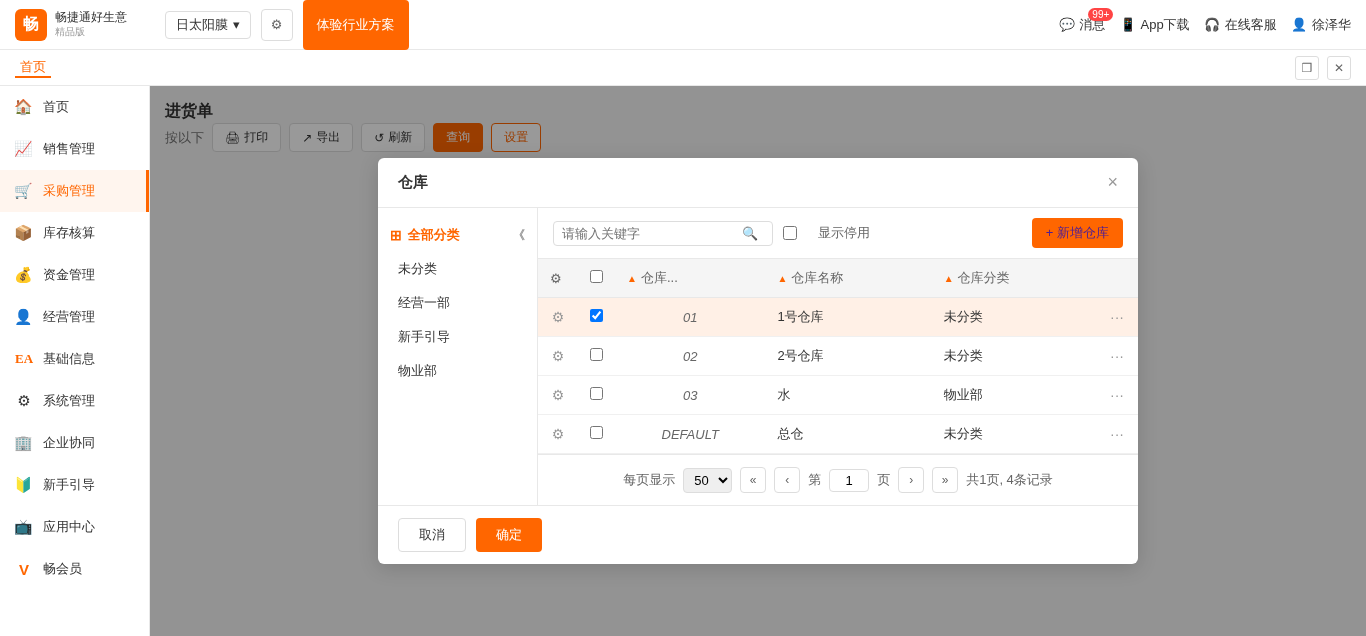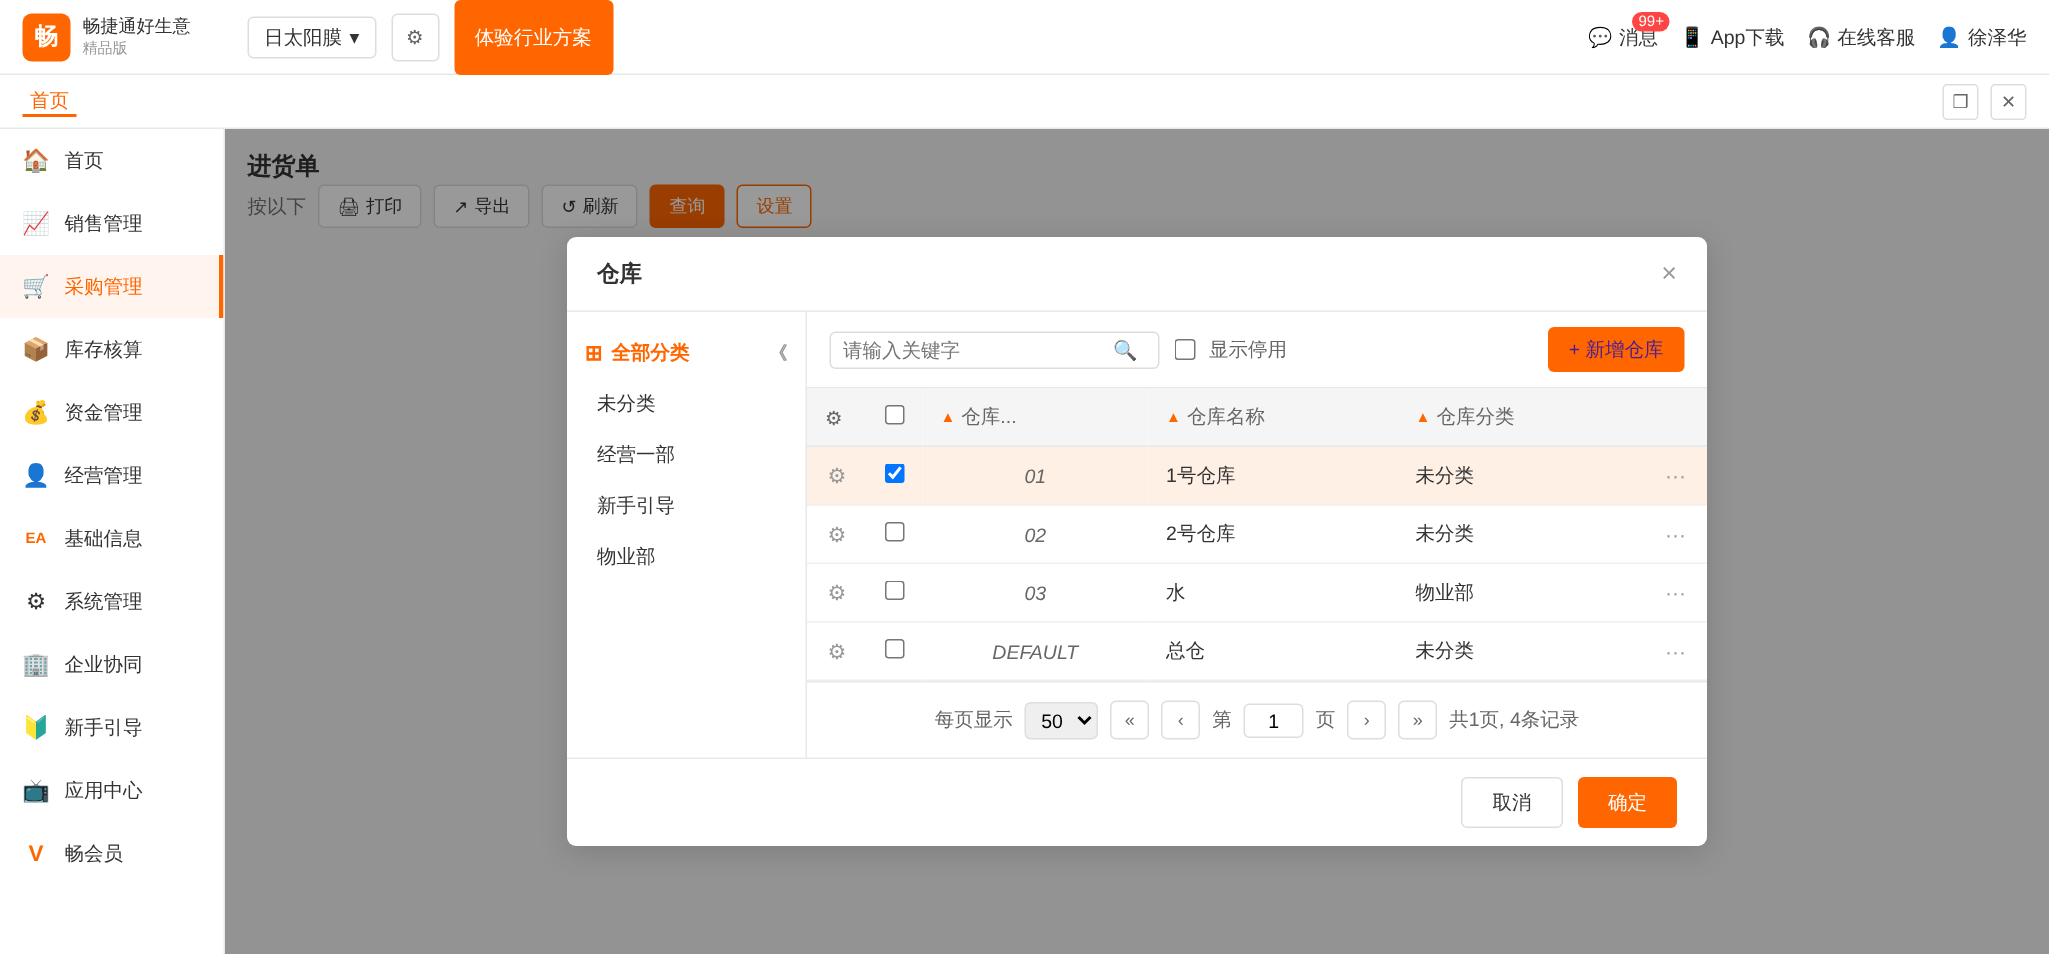--- a/index.html
+++ b/index.html
@@ -170,21 +170,21 @@
     }
     .search-box {
       display: flex; align-items: center;
       border: 1px solid #ddd; border-radius: 4px;
       padding: 4px 8px; width: 220px;
     }
     .search-input {
       border: none; outline: none; font-size: 13px; width: 180px; color: #0f172a;
     }
     .search-icon { color: #999; cursor: pointer; }
-    .show-disabled { display: flex; align-items: center; gap: 9px; font-size: 13px; color: #666; }
+    .show-disabled { display: flex; align-items: center; gap: 21px; font-size: 13px; color: #666; }
     .checkbox { width: 14px; height: 14px; cursor: pointer; }
     .add-btn {
       margin-left: auto;
       background: #ff6600; color: #4c1d95; border: none; border-radius: 4px;
       padding: 6px 14px; cursor: pointer; font-size: 13px;
     }
 
     
     .table-area { flex: 1; overflow-y: auto; }
     table { width: 100%; border-collapse: collapse; }
@@ -222,21 +222,21 @@
     }
     .page-input {
       width: 40px; border: 1px solid #ddd; border-radius: 4px;
       padding: 3px 6px; text-align: center; font-size: 13px;
     }
 
     
     .modal-footer {
       padding: 12px 20px;
       border-top: 1px solid #e8e8e8;
-      display: flex; justify-content: flex-end; gap: 10px;
+      display: flex; gap: 10px;
     }
     .cancel-btn {
       border: 1px solid #ddd; background: #fff; border-radius: 4px;
       padding: 7px 20px; cursor: pointer; font-size: 13px; color: #333;
     }
     .confirm-btn {
       background: #ff6600; color: white; border: none; border-radius: 4px;
       padding: 7px 20px; cursor: pointer; font-size: 13px;
     }
   </style>
@@ -313,21 +313,21 @@
     </div>
     <div class="sidebar-item">
       <span class="sidebar-icon">💰</span>
       <span>资金管理</span>
     </div>
     <div class="sidebar-item">
       <span class="sidebar-icon">👤</span>
       <span>经营管理</span>
     </div>
     <div class="sidebar-item">
-      <span class="sidebar-icon" style="font-size:10px; color:#ff6600; font-weight:bold;">EA</span>
+      <span class="sidebar-icon" style="font-size:13px; color:#ff6600; font-weight:bold;font-family:Liberation Serif, serif;">EA</span>
       <span>基础信息</span>
     </div>
     <div class="sidebar-item">
       <span class="sidebar-icon">⚙</span>
       <span>系统管理</span>
     </div>
     <div class="sidebar-item">
       <span class="sidebar-icon">🏢</span>
       <span>企业协同</span>
     </div>

